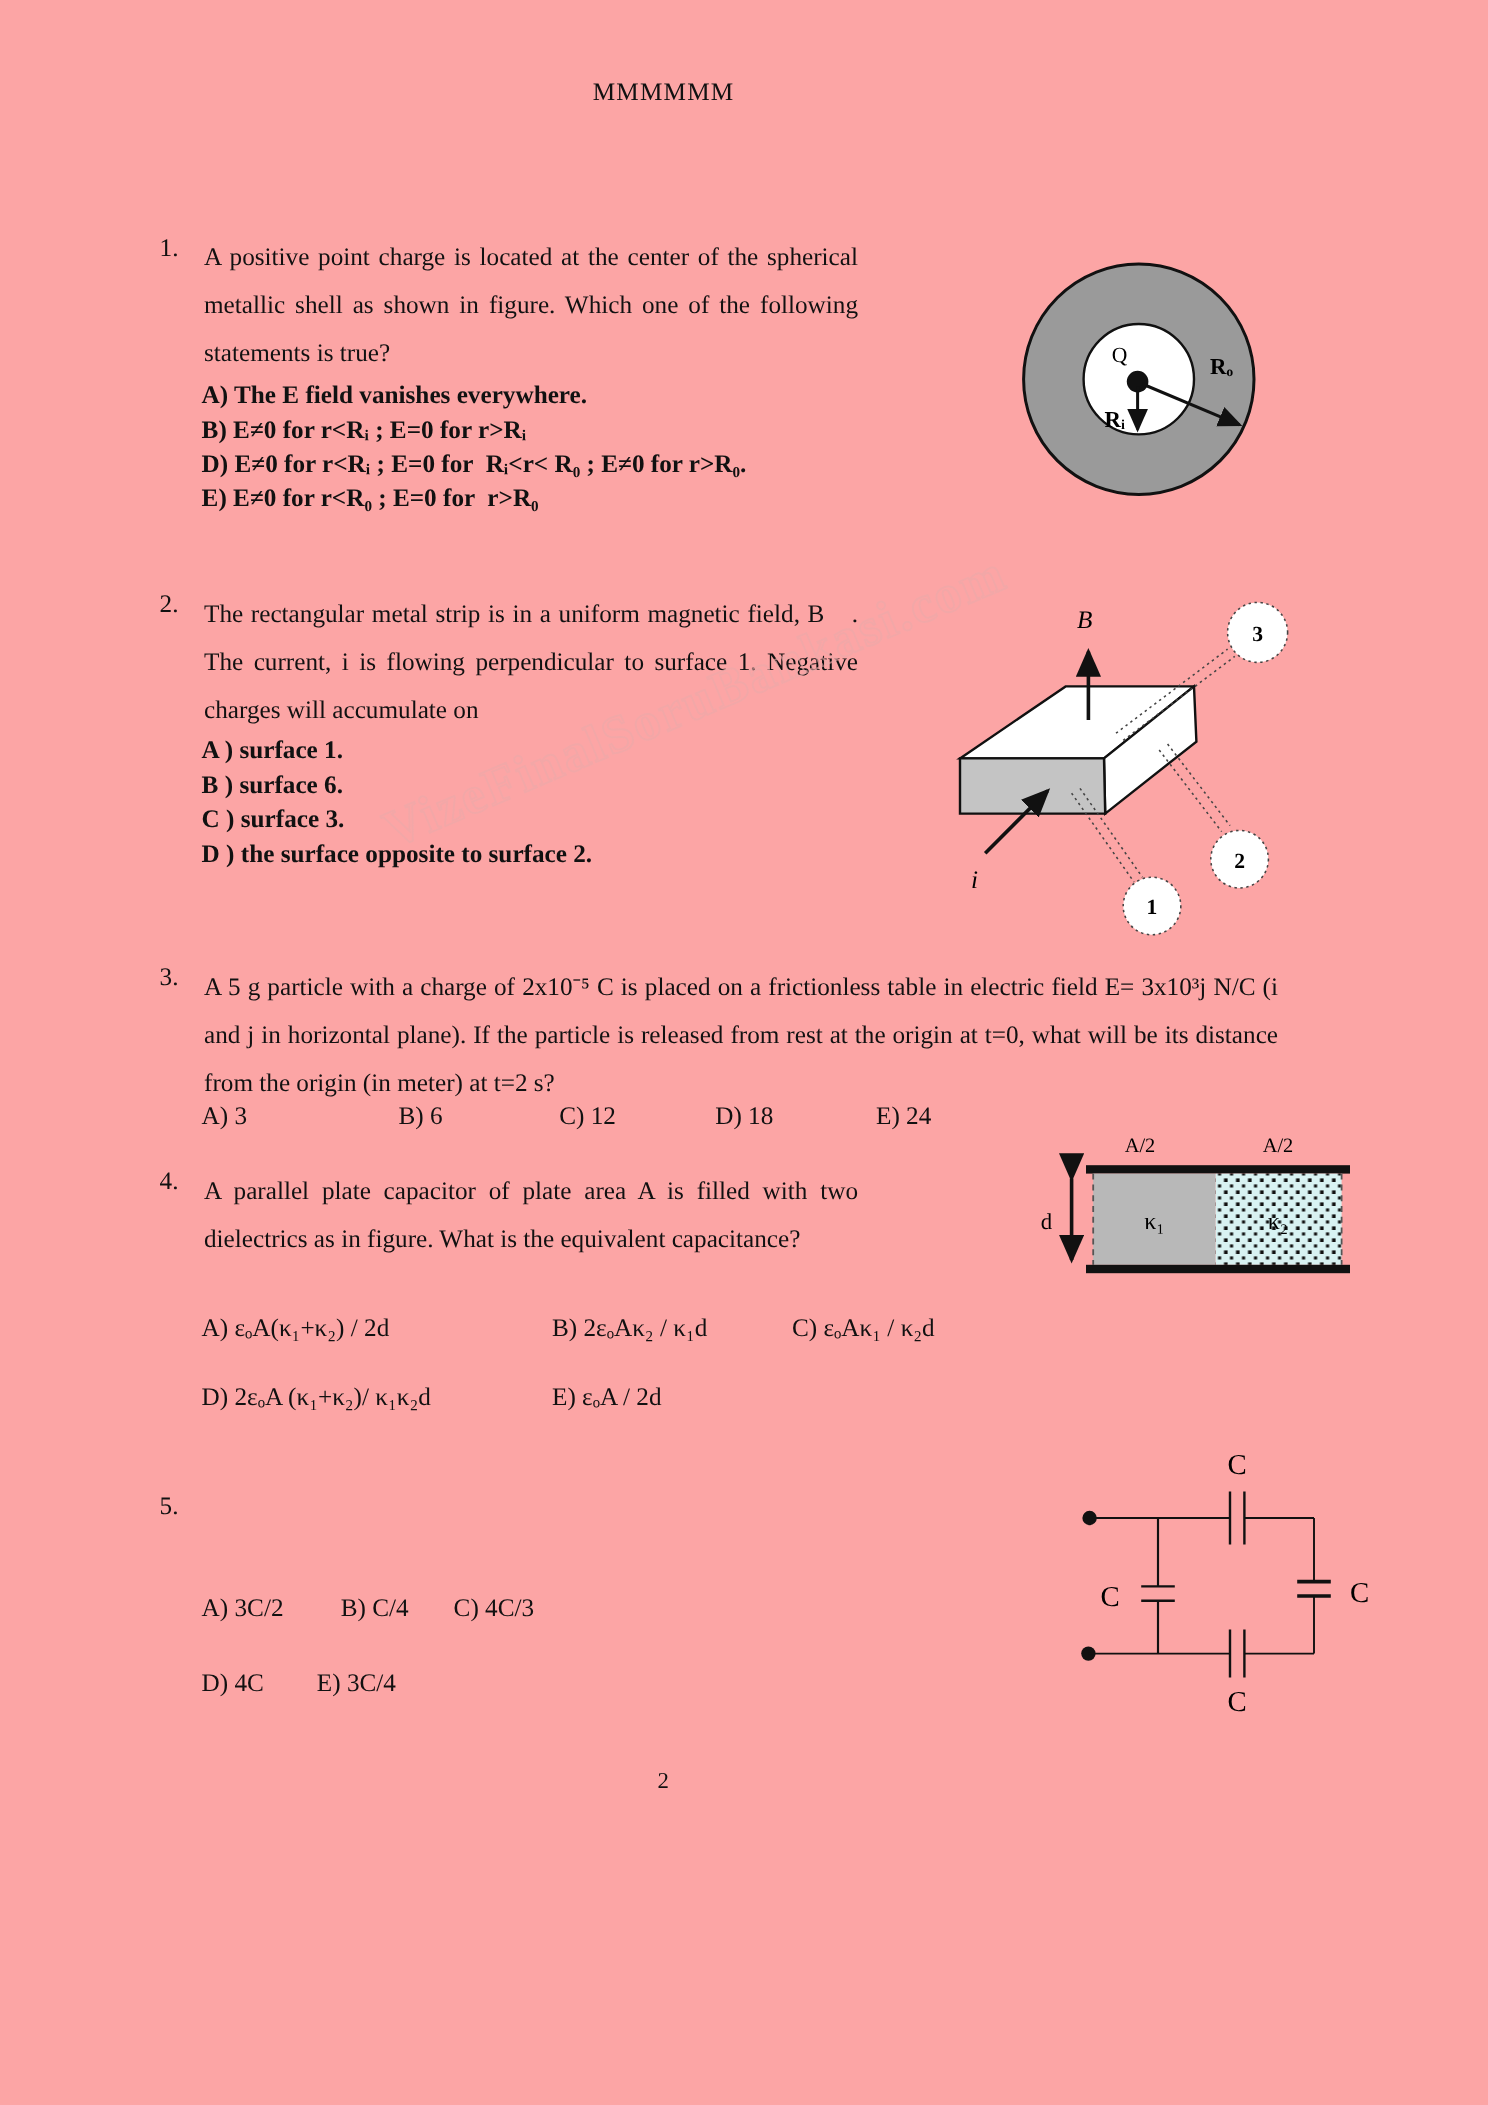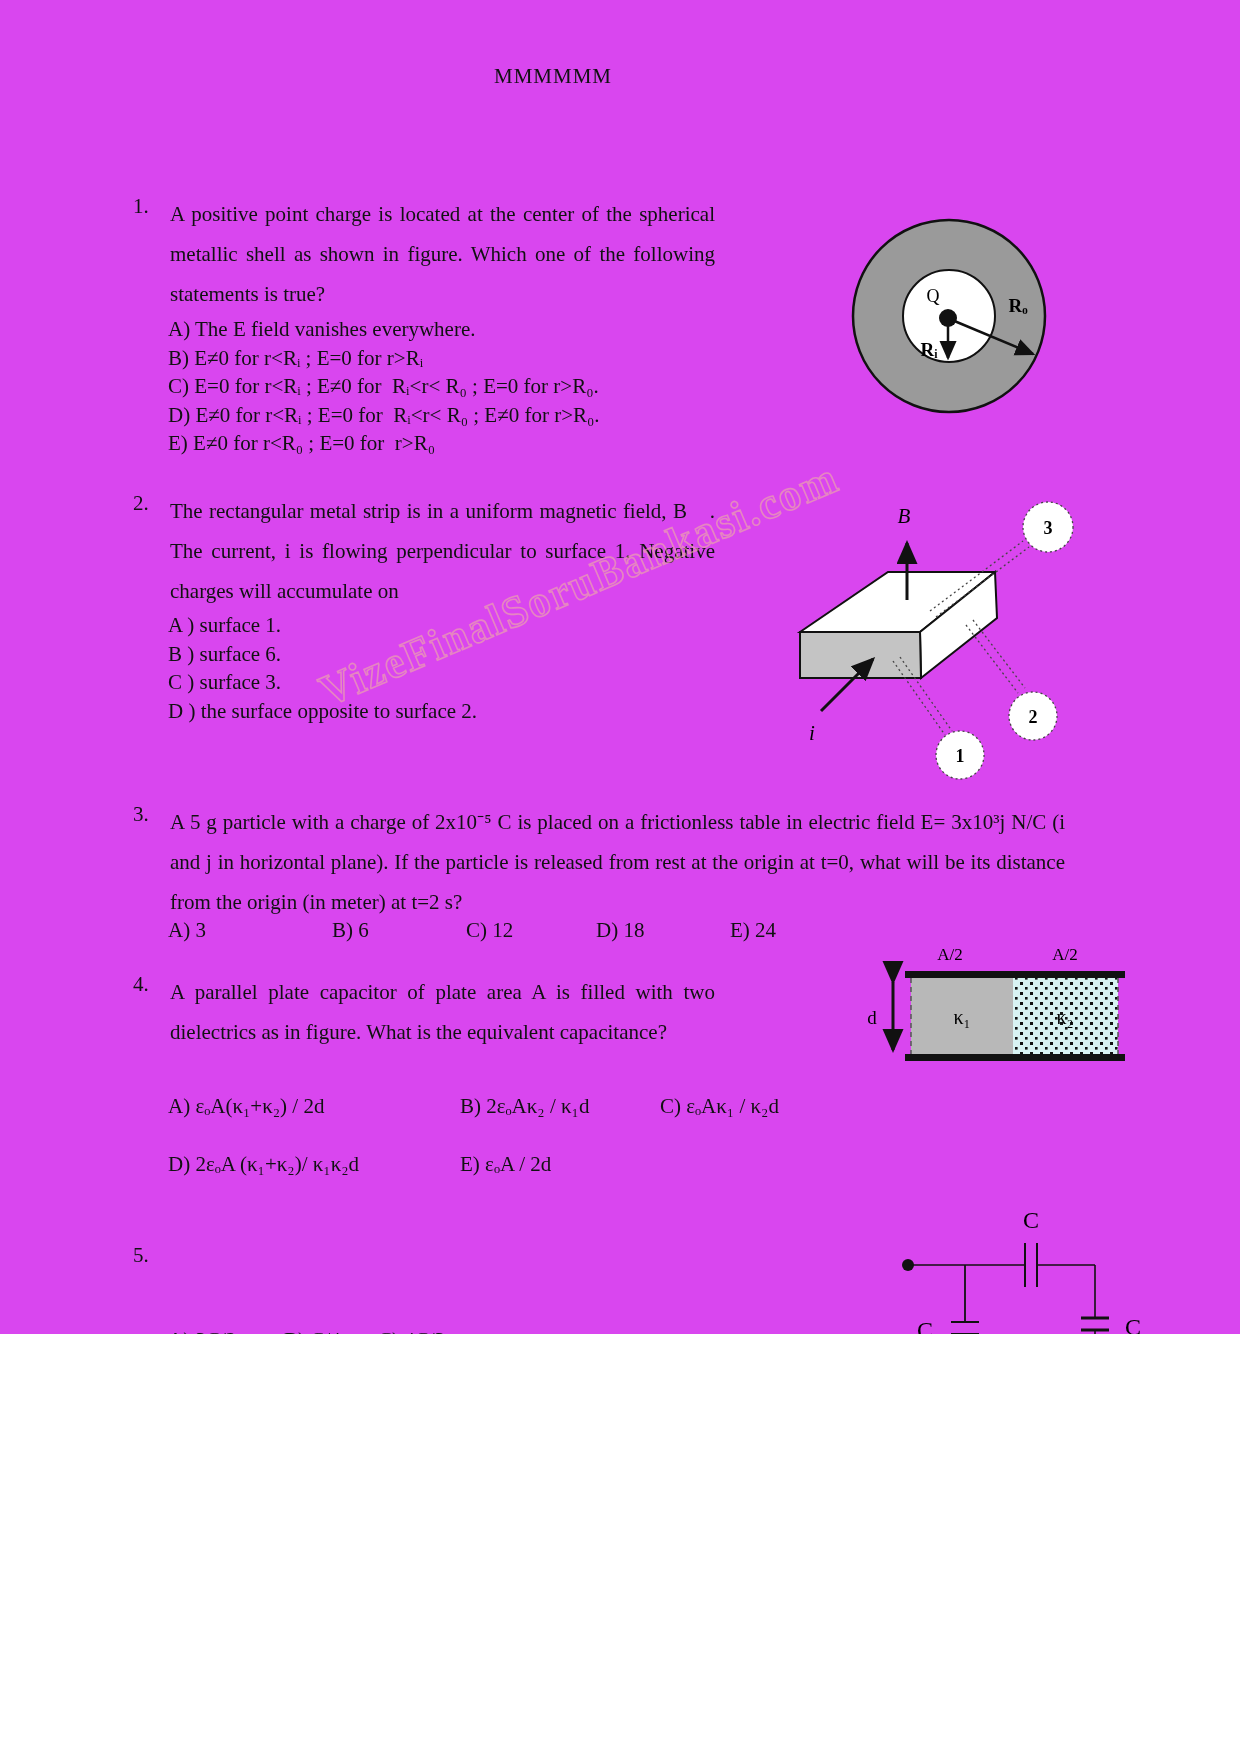--- a/index.html
+++ b/index.html
@@ -1,34 +1,34 @@
 <!DOCTYPE html>
 <html><head>
 <meta charset="utf-8">
 <style>
   html,body{margin:0;padding:0;background:#ffffff;}
   .page{
     position:relative;
-    width:1240px;height:1334px;
-    background:#d946ef;
+    width:1240px;height:1754px;
+    background:#fca5a5;
     font-family:"Liberation Serif", serif;
     color:#111;
     overflow:hidden;
   }
   .abs{position:absolute;}
   .hdr{
     position:absolute;top:64px;left:0;width:1106px;
     text-align:center;font-size:21px;letter-spacing:1px;
   }
   .qnum{position:absolute;font-size:21px;}
   .qtext{
     position:absolute;font-size:21px;line-height:40px;
     text-align:justify;
   }
-  .opts{position:absolute;font-size:21px;}
+  .opts{position:absolute;font-size:21px;font-weight:bold;}
   .opt{line-height:28.6px;white-space:pre;}
   .opt-abs{position:absolute;font-size:21px;white-space:pre;}
   .pagenum{position:absolute;font-size:19px;}
   .watermark{
     position:absolute;left:322px;top:668px;
     font-size:44px;font-weight:bold;letter-spacing:2px;
     color:transparent;
     -webkit-text-stroke:1.6px #eda9a9;
     transform:rotate(-23deg);
     transform-origin:left center;
@@ -43,21 +43,20 @@
 
 <div class="page">
 
   <div class="hdr">MMMMMM</div>
 
   <div class="qnum" style="left:133px;top:194px">1.</div>
   <div class="qtext" style="left:170px;top:194px;width:545px">A positive point charge is located at the center of the spherical metallic shell as shown in figure. Which one of the following statements is true?</div>
   <div class="opts" style="left:168px;top:315px">
     <div class="opt">A) The E field vanishes everywhere.</div>
     <div class="opt">B) E≠0 for r&lt;Rᵢ ; E=0 for r&gt;Rᵢ</div>
-    <div class="opt">C) E=0 for r&lt;Rᵢ ; E≠0 for  Rᵢ&lt;r&lt; R₀ ; E=0 for r&gt;R₀.</div>
     <div class="opt">D) E≠0 for r&lt;Rᵢ ; E=0 for  Rᵢ&lt;r&lt; R₀ ; E≠0 for r&gt;R₀.</div>
     <div class="opt">E) E≠0 for r&lt;R₀ ; E=0 for  r&gt;R₀</div>
   </div>
 
   <svg class="abs" style="left:833px;top:192px" width="230" height="230" viewBox="0 0 230 230">
     <defs>
       <marker id="ah1" markerWidth="9" markerHeight="9" refX="7" refY="3.5" orient="auto">
         <path d="M0,0 L8,3.5 L0,7 Z" fill="#111"></path>
       </marker>
     </defs>

